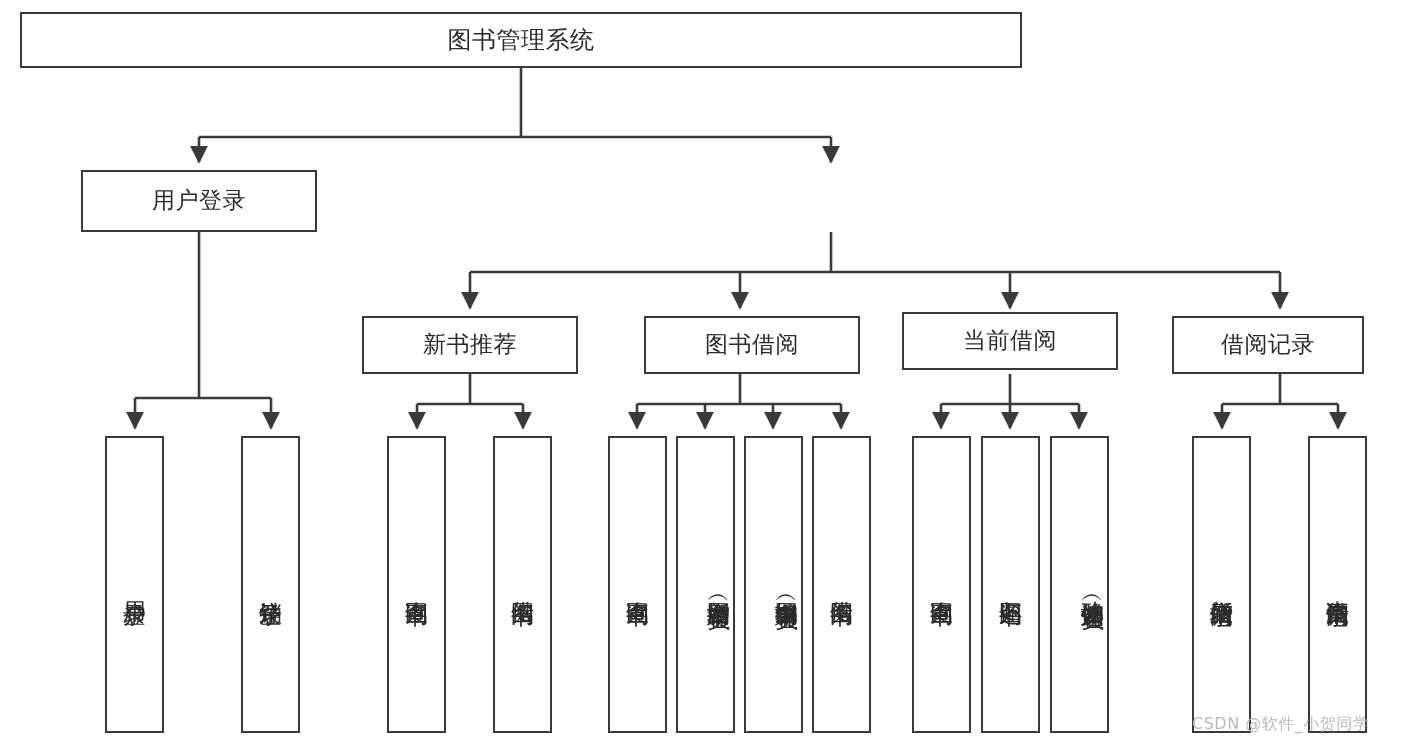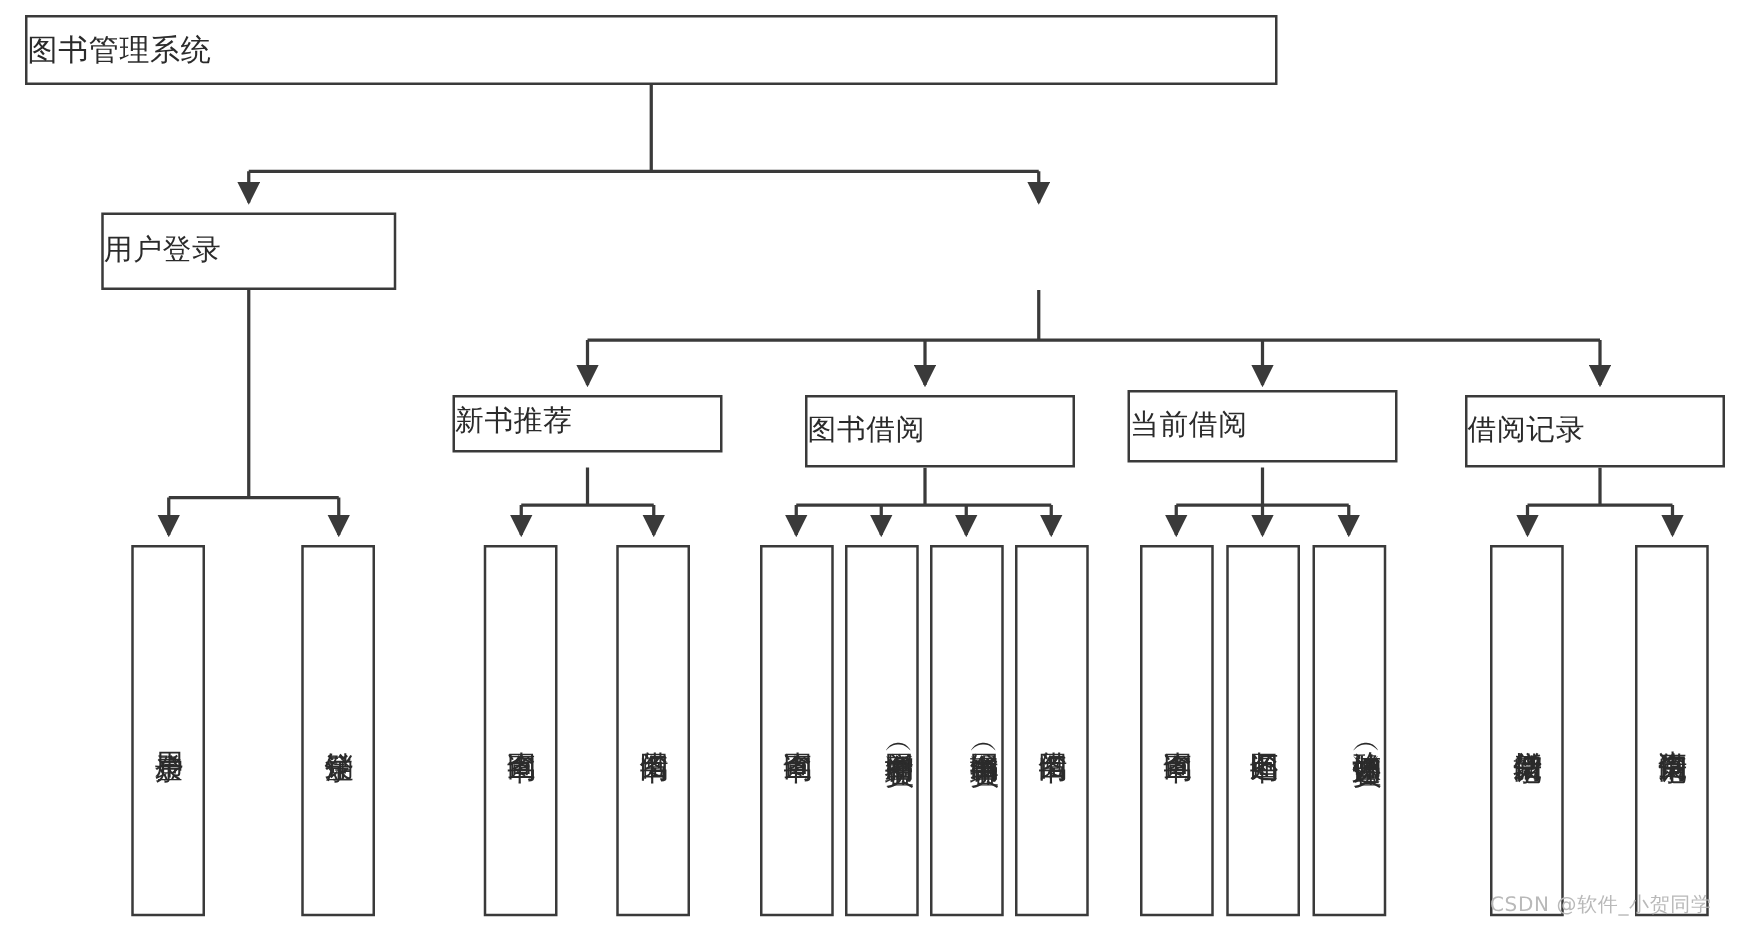--- a/index.html
+++ b/index.html
@@ -24,21 +24,21 @@
     width: 1405px;
     height: 747px;
   }
   .node {
     position: absolute;
     box-sizing: border-box;
     border: 2px solid #3a3a3a;
     background: #ffffff;
     display: flex;
     align-items: center;
-    justify-content: flex-start;
+    justify-content: center;
     color: #2b2b2b;
   }
   .node-h {
     font-size: 23px;
     letter-spacing: 0.5px;
     line-height: 1.1;
     white-space: nowrap;
   }
   .node-root {
     font-size: 24px;
@@ -122,30 +122,30 @@
   </svg>
 
   <div class="node node-h node-root" style="left:20px; top:12px; width:1002px; height:56px;">
     <span>图书管理系统</span>
   </div>
 
   <div class="node node-h" style="left:81px; top:170px; width:236px; height:62px;">
     <span>用户登录</span>
   </div>
 
-  <div class="node node-h" style="left:362px; top:316px; width:216px; height:46px;font-family:Liberation Mono, monospace;">
+  <div class="node node-h" style="left:362px; top:316px; width:216px; height:58px;">
     <span>新书推荐</span>
   </div>
   <div class="node node-h" style="left:644px; top:316px; width:216px; height:58px;">
     <span>图书借阅</span>
   </div>
   <div class="node node-h" style="left:902px; top:312px; width:216px; height:58px;">
     <span>当前借阅</span>
   </div>
-  <div class="node node-h" style="left:1172px; top:316px; width:208px; height:58px;">
+  <div class="node node-h" style="left:1172px; top:316px; width:192px; height:58px;">
     <span>借阅记录</span>
   </div>
 
   <div class="node node-v center" style="left:105px; top:436px; width:59px; height:297px;">
     <span>用户登录</span>
   </div>
   <div class="node node-v center" style="left:241px; top:436px; width:59px; height:297px;">
     <span>注销登录</span>
   </div>
 

